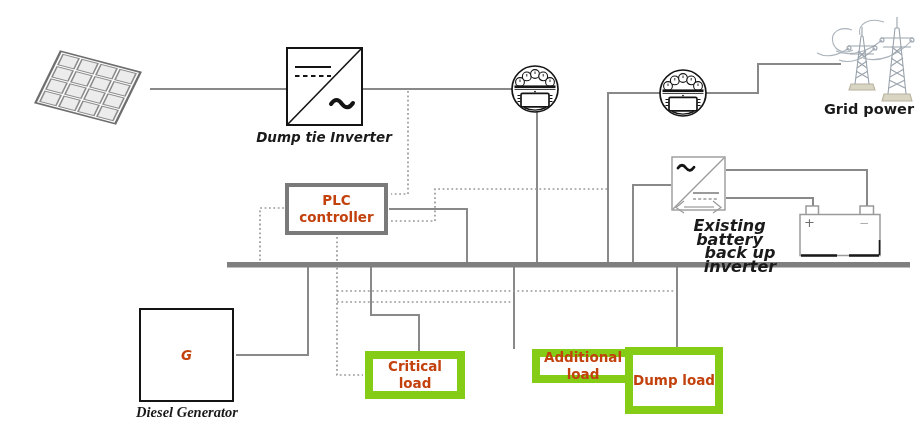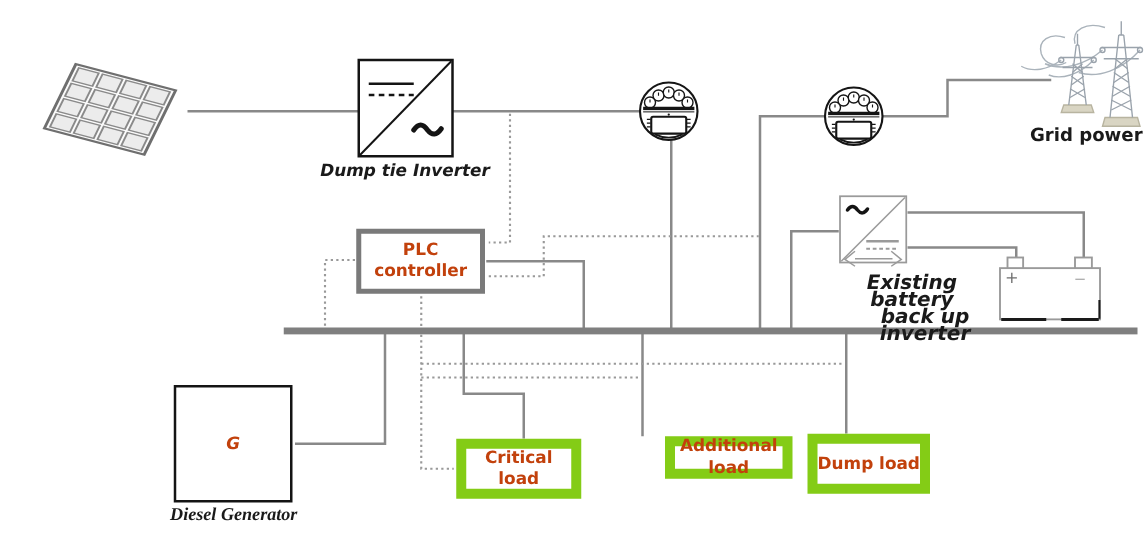--- a/index.html
+++ b/index.html
@@ -180,20 +180,20 @@
   <div class="box loadbox" style="left:365px;top:351px;width:100px;height:48px;">
     <span>Critical</span>
     <span>load</span>
   </div>
 
   <div class="box loadbox" style="left:488px;top:349px;width:102px;height:34px;margin-left:44px;">
     <span>Additional</span>
     <span>load</span>
   </div>
 
-  <div class="box loadbox" style="left:646px;top:347px;width:98px;height:48px;">
+  <div class="box loadbox" style="left:625px;top:347px;width:98px;height:67px;">
     <span>Dump load</span>
   </div>
 
   <span class="batt-sign" style="left:804px;top:216px;color:#6f6f6f;">+</span>
   <span class="batt-sign" style="left:859px;top:217px;color:#ababab;font-size:12px;">−</span>
 
 </div>
 
 </body></html>

